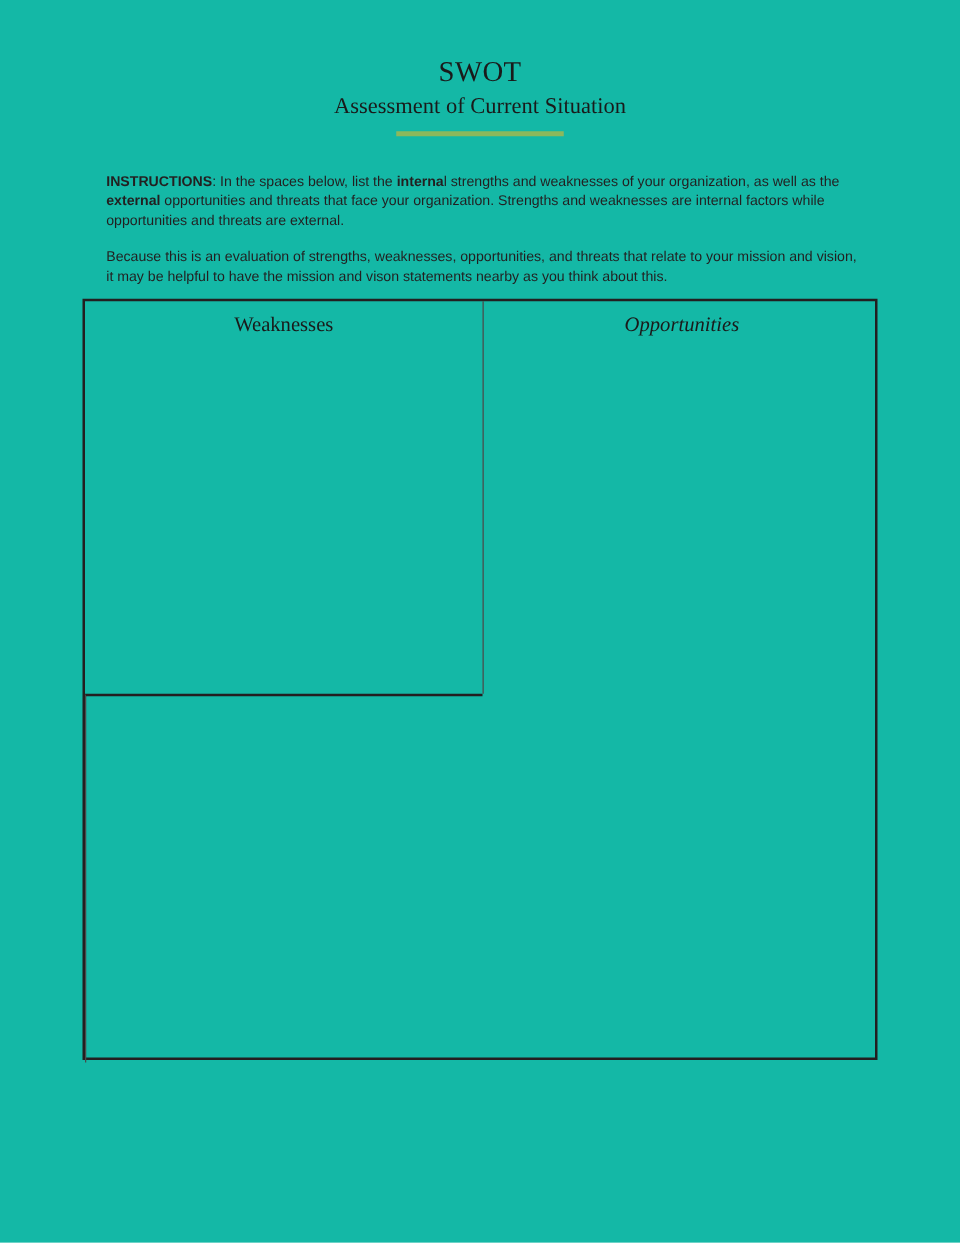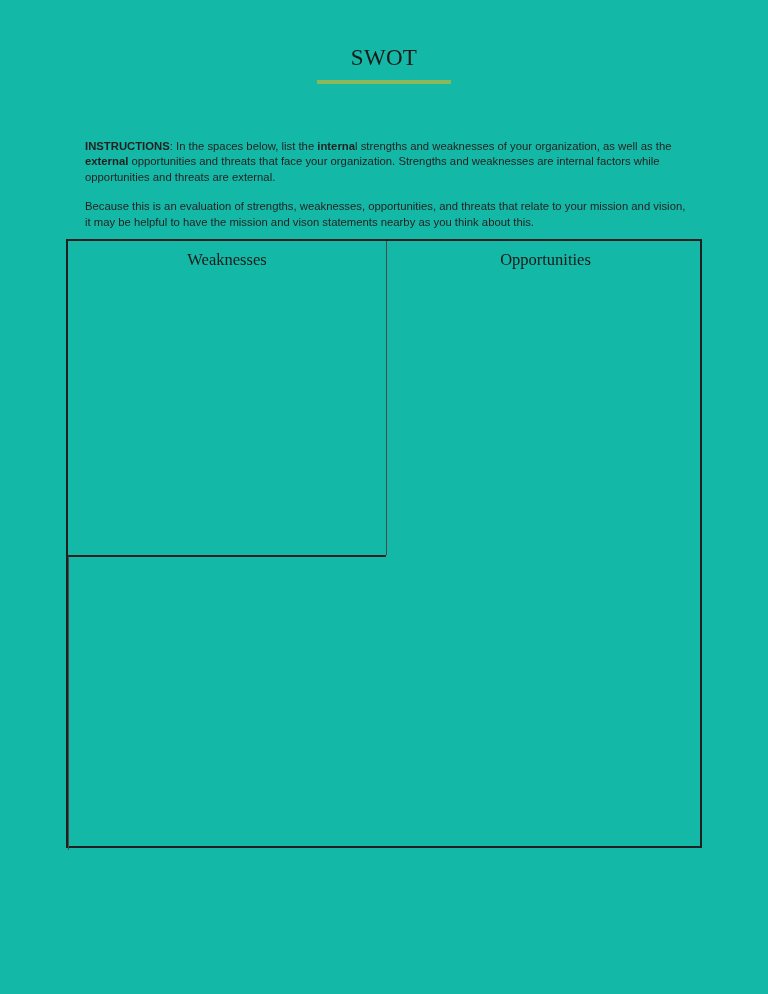--- a/index.html
+++ b/index.html
@@ -83,21 +83,21 @@
     box-sizing: border-box;
     display: grid;
     grid-template-columns: 318px 318px;
     grid-template-rows: 314px 295px;
   }
   .cell {
     position: relative;
     box-sizing: border-box;
     padding-top: 8px;
   }
-  .cell-r { border-left: 1.5px solid #4a4a4a; }
+  .cell-r { border-left: 1.5px solid #4a4a4a; font-style: italic; }
   .cell-b { border-top: 2px solid #231f20; }
 
   .cell-title {
     font-family: "Liberation Serif", serif;
     font-size: 16.5px;
     line-height: 22px;
     color: #1a1a1a;
     text-align: center;
   }
   .cell-area {
@@ -117,20 +117,21 @@
     height: 50px;
   }
 </style>
 </head>
 <body>
 
 <div class="page">
 
   <div class="title-block">
     <div class="title-main">SWOT</div>
+    <div class="title-sub">Assessment of Current Situation</div>
     <div class="title-rule" style="background: rgb(140, 184, 92);"></div>
   </div>
 
   <div class="instructions">
     <p class="instr-para"><span class="b">INSTRUCTIONS</span><span>: In the spaces below, list the </span><span class="b">interna</span><span>l</span><span> strengths and weaknesses of your organization, as well as the </span><span class="b">external</span><span> opportunities and threats that face your organization. Strengths and weaknesses are internal factors while opportunities and threats are external.</span></p>
     <p class="instr-para">Because this is an evaluation of strengths, weaknesses, opportunities, and threats that relate to your mission and vision, it may be helpful to have the mission and vison statements nearby as you think about this.</p>
   </div>
 
   <div class="swot">
     <div class="cell">

